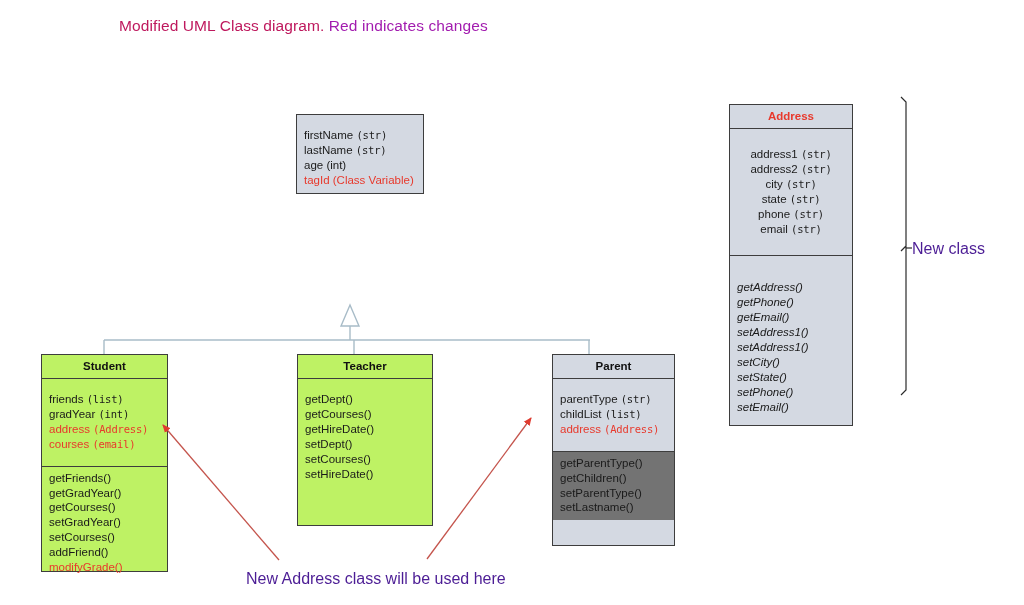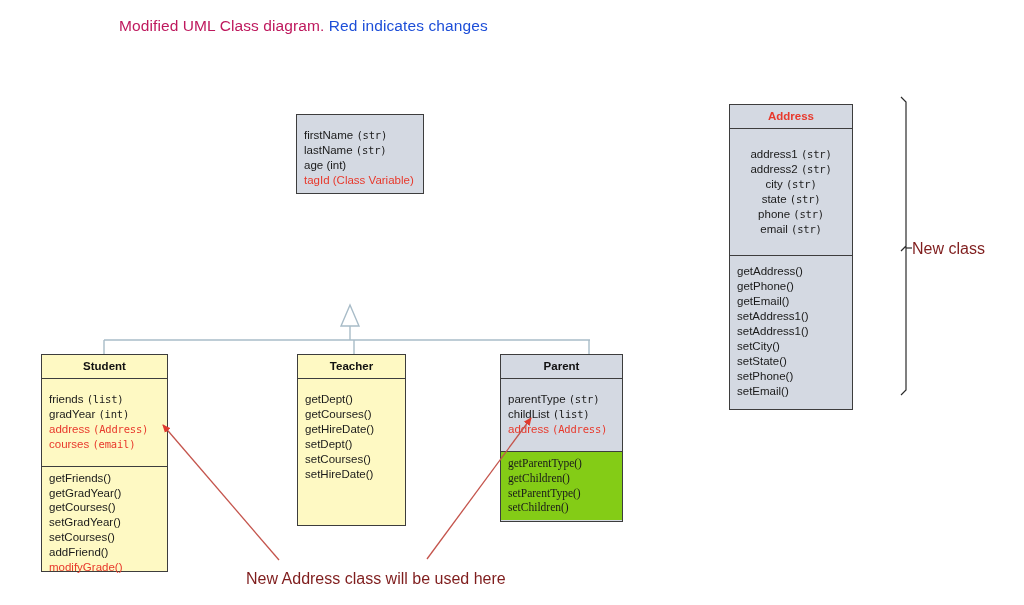--- a/index.html
+++ b/index.html
@@ -18,28 +18,28 @@
   
   #title {
     position: absolute;
     left: 119px;
     top: 17px;
     font-size: 15.5px;
     white-space: nowrap;
     letter-spacing: .1px;
   }
   #title .black { color: #be185d; }
-  #title .red   { color: #1d4ed8; }
+  #title .red   { color: #a21caf; }
 
   
   .uml {
     position: absolute;
     box-sizing: border-box;
     border: 1px solid #3d3d3d;
-    background: #fef9c3;
+    background: #bef264;
   }
   .uml.tinted { background: #d4d9e2; }
   .uml .hdr {
     box-sizing: border-box;
     border-bottom: 1.5px solid #3d3d3d;
     text-align: center;
     font-weight: bold;
     font-size: 11.5px;
     padding: 5px 2px 5px;
     line-height: 13px;
@@ -72,21 +72,21 @@
     position: absolute;
     left: 0; top: 0;
     width: 1024px; height: 605px;
     pointer-events: none;
   }
 
   
   .anno {
     position: absolute;
     font-size: 16px;
-    color: #7f1d1d;
+    color: #4c1d95;
     white-space: nowrap;
   }
   #anno-bottom { left: 246px; top: 570px; }
   #anno-newclass { left: 912px; top: 240px; }
 </style>
 </head>
 <body>
 
 <div id="title">
   <span class="black">Modified UML Class diagram.</span><span class="red"> Red indicates changes</span>
@@ -119,21 +119,21 @@
 <div class="uml tinted" id="box-address" style="left:729px; top:104px; width:124px;">
   <div class="hdr redtitle">Address</div>
   <div class="sect" style="padding-top:9px; padding-bottom:10px;text-align:center;">
       <div class="row"><span>address1 </span><span class="mono">(str)</span></div>
       <div class="row"><span>address2 </span><span class="mono">(str)</span></div>
       <div class="row"><span>city </span><span class="mono">(str)</span></div>
       <div class="row"><span>state </span><span class="mono">(str)</span></div>
       <div class="row"><span>phone </span><span class="mono">(str)</span></div>
       <div class="row"><span>email </span><span class="mono">(str)</span></div>
     </div>
-  <div class="sect" style="padding-top:8px; padding-bottom:10px;">
+  <div class="sect" style="padding-top:24px; padding-bottom:10px;font-style:italic;">
       <div class="row">getAddress()</div>
       <div class="row">getPhone()</div>
       <div class="row">getEmail()</div>
       <div class="row">setAddress1()</div>
       <div class="row">setAddress1()</div>
       <div class="row">setCity()</div>
       <div class="row">setState()</div>
       <div class="row">setPhone()</div>
       <div class="row">setEmail()</div>
     </div>
@@ -151,44 +151,44 @@
       <div class="row">getFriends()</div>
       <div class="row">getGradYear()</div>
       <div class="row">getCourses()</div>
       <div class="row">setGradYear()</div>
       <div class="row">setCourses()</div>
       <div class="row">addFriend()</div>
       <div class="row red">modifyGrade()</div>
     </div>
 </div>
 
-<div class="uml" id="box-teacher" style="left:297px; top:354px; width:109px; height:172px;">
+<div class="uml" id="box-teacher" style="left:297px; top:354px; width:136px; height:172px;">
   <div class="hdr">Teacher</div>
   <div class="sect">
       <div class="row">getDept()</div>
       <div class="row">getCourses()</div>
       <div class="row">getHireDate()</div>
       <div class="row">setDept()</div>
       <div class="row">setCourses()</div>
       <div class="row">setHireDate()</div>
     </div>
 </div>
 
-<div class="uml tinted" id="box-parent" style="left:500px; top:354px; width:123px; height:168px;">
+<div class="uml tinted" id="box-parent" style="left:552px; top:354px; width:123px; height:192px;">
   <div class="hdr">Parent</div>
   <div class="sect">
       <div class="row"><span>parentType </span><span class="mono">(str)</span></div>
       <div class="row"><span>childList </span><span class="mono">(list)</span></div>
       <div class="row red"><span>address </span><span class="mono">(Address)</span></div>
     </div>
-  <div class="sect" style="background:#84cc16;font-family:Liberation Serif, serif;">
+  <div class="sect" style="background:#737373;">
       <div class="row">getParentType()</div>
       <div class="row">getChildren()</div>
       <div class="row">setParentType()</div>
-      <div class="row">setChildren()</div>
+      <div class="row">setLastname()</div>
     </div>
 </div>
 
 <svg id="arrows">
   <defs>
     <marker id="redhead" markerWidth="7" markerHeight="7" refX="5.6" refY="3.2" orient="auto" markerUnits="strokeWidth">
       <path d="M0,0.4 L6.4,3.2 L0,6 z" fill="#e03b2f"></path>
     </marker>
   </defs>
   <line x1="279" y1="560" x2="163" y2="425" stroke="#c4544c" stroke-width="1.3" marker-end="url(#redhead)"></line>

